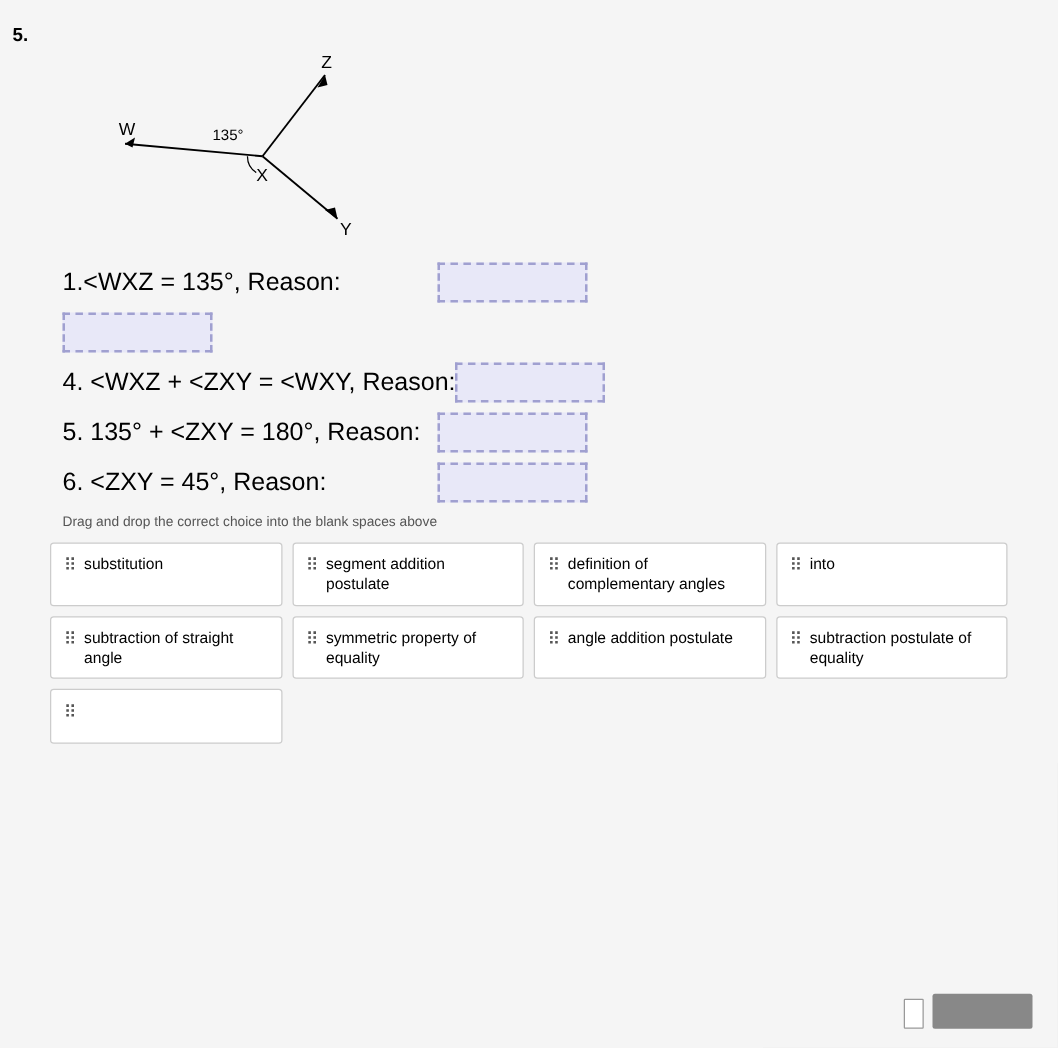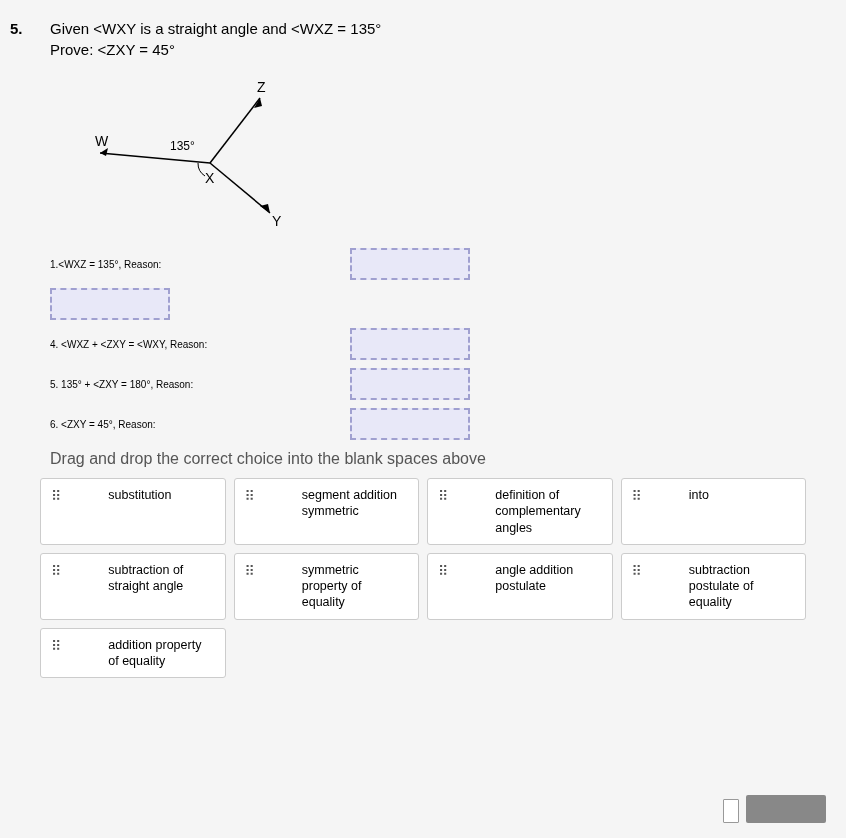--- a/index.html
+++ b/index.html
@@ -52,31 +52,31 @@
       margin-top: 5px;
     }
     .proof-row {
       display: flex;
       align-items: center;
       margin-bottom: 8px;
       font-size: 14px;
     }
     .proof-label {
       min-width: 300px;
-      font-size: 10px;
+      font-size: 20px;
     }
     .proof-box {
       width: 120px;
       height: 32px;
       border: 2px dashed #a0a0d0;
       background: #e8e8f8;
       display: inline-block;
     }
     .drag-instruction {
-      font-size: 16px;
+      font-size: 11px;
       color: #555;
       margin: 10px 0 10px 20px;
     }
     .choices-grid {
       display: grid;
       grid-template-columns: repeat(4, 1fr);
       gap: 8px;
       margin: 0 10px;
     }
     .choice-card {
@@ -92,39 +92,34 @@
       min-height: 44px;
     }
     .choice-icon {
       font-size: 14px;
       color: #555;
       flex-shrink: 0;
       margin-top: 1px;
     }
     .choice-text {
       line-height: 1.3;
-      margin-left: 41px;
     }
     .bottom-row {
       display: grid;
       grid-template-columns: repeat(4, 1fr);
       gap: 8px;
       margin: 8px 10px 0 10px;
     }
   </style>
 </head>
 <body>
 
 <div class="page">
   <span class="problem-number">5.</span>
 
-  <div class="header-section">
-    <div class="given-text">Given &lt;WXY is a straight angle and &lt;WXZ = 135°</div>
-    <div class="prove-text">Prove: &lt;ZXY = 45°</div>
-  </div>
 
   <div class="diagram-area">
     <svg class="diagram-svg" viewBox="0 0 300 170">
 
       <line x1="160" y1="95" x2="50" y2="85" stroke="black" stroke-width="1.5"></line>
       <polygon points="50,85 58,80 56,88" fill="black"></polygon>
 
       <line x1="160" y1="95" x2="220" y2="145" stroke="black" stroke-width="1.5"></line>
       <polygon points="220,145 210,138 218,136" fill="black"></polygon>
 
@@ -166,21 +161,21 @@
 
   <div class="drag-instruction">Drag and drop the correct choice into the blank spaces above</div>
 
   <div class="choices-grid">
     <div class="choice-card" draggable="true">
       <span class="choice-icon">⠿</span>
       <span class="choice-text">substitution</span>
     </div>
     <div class="choice-card" draggable="true">
       <span class="choice-icon">⠿</span>
-      <span class="choice-text">segment addition symmetric</span>
+      <span class="choice-text">segment addition postulate</span>
     </div>
     <div class="choice-card" draggable="true">
       <span class="choice-icon">⠿</span>
       <span class="choice-text">definition of complementary angles</span>
     </div>
     <div class="choice-card" draggable="true">
       <span class="choice-icon">⠿</span>
       <span class="choice-text">into</span>
     </div>
   </div>
@@ -200,19 +195,18 @@
     </div>
     <div class="choice-card" draggable="true">
       <span class="choice-icon">⠿</span>
       <span class="choice-text">subtraction postulate of equality</span>
     </div>
   </div>
 
   <div style="display:grid;grid-template-columns:repeat(4,1fr);gap:8px;margin:8px 10px 0 10px;">
     <div class="choice-card" draggable="true">
       <span class="choice-icon">⠿</span>
-      <span class="choice-text">addition property of equality</span>
     </div>
   </div>
 
   <div style="position:absolute;bottom:15px;right:20px;width:80px;height:28px;background:#888;border-radius:2px;"></div>
   <div style="position:absolute;bottom:15px;right:107px;width:16px;height:24px;border:1px solid #999;background:white;border-radius:1px;"></div>
 </div>
 
 </body></html>

